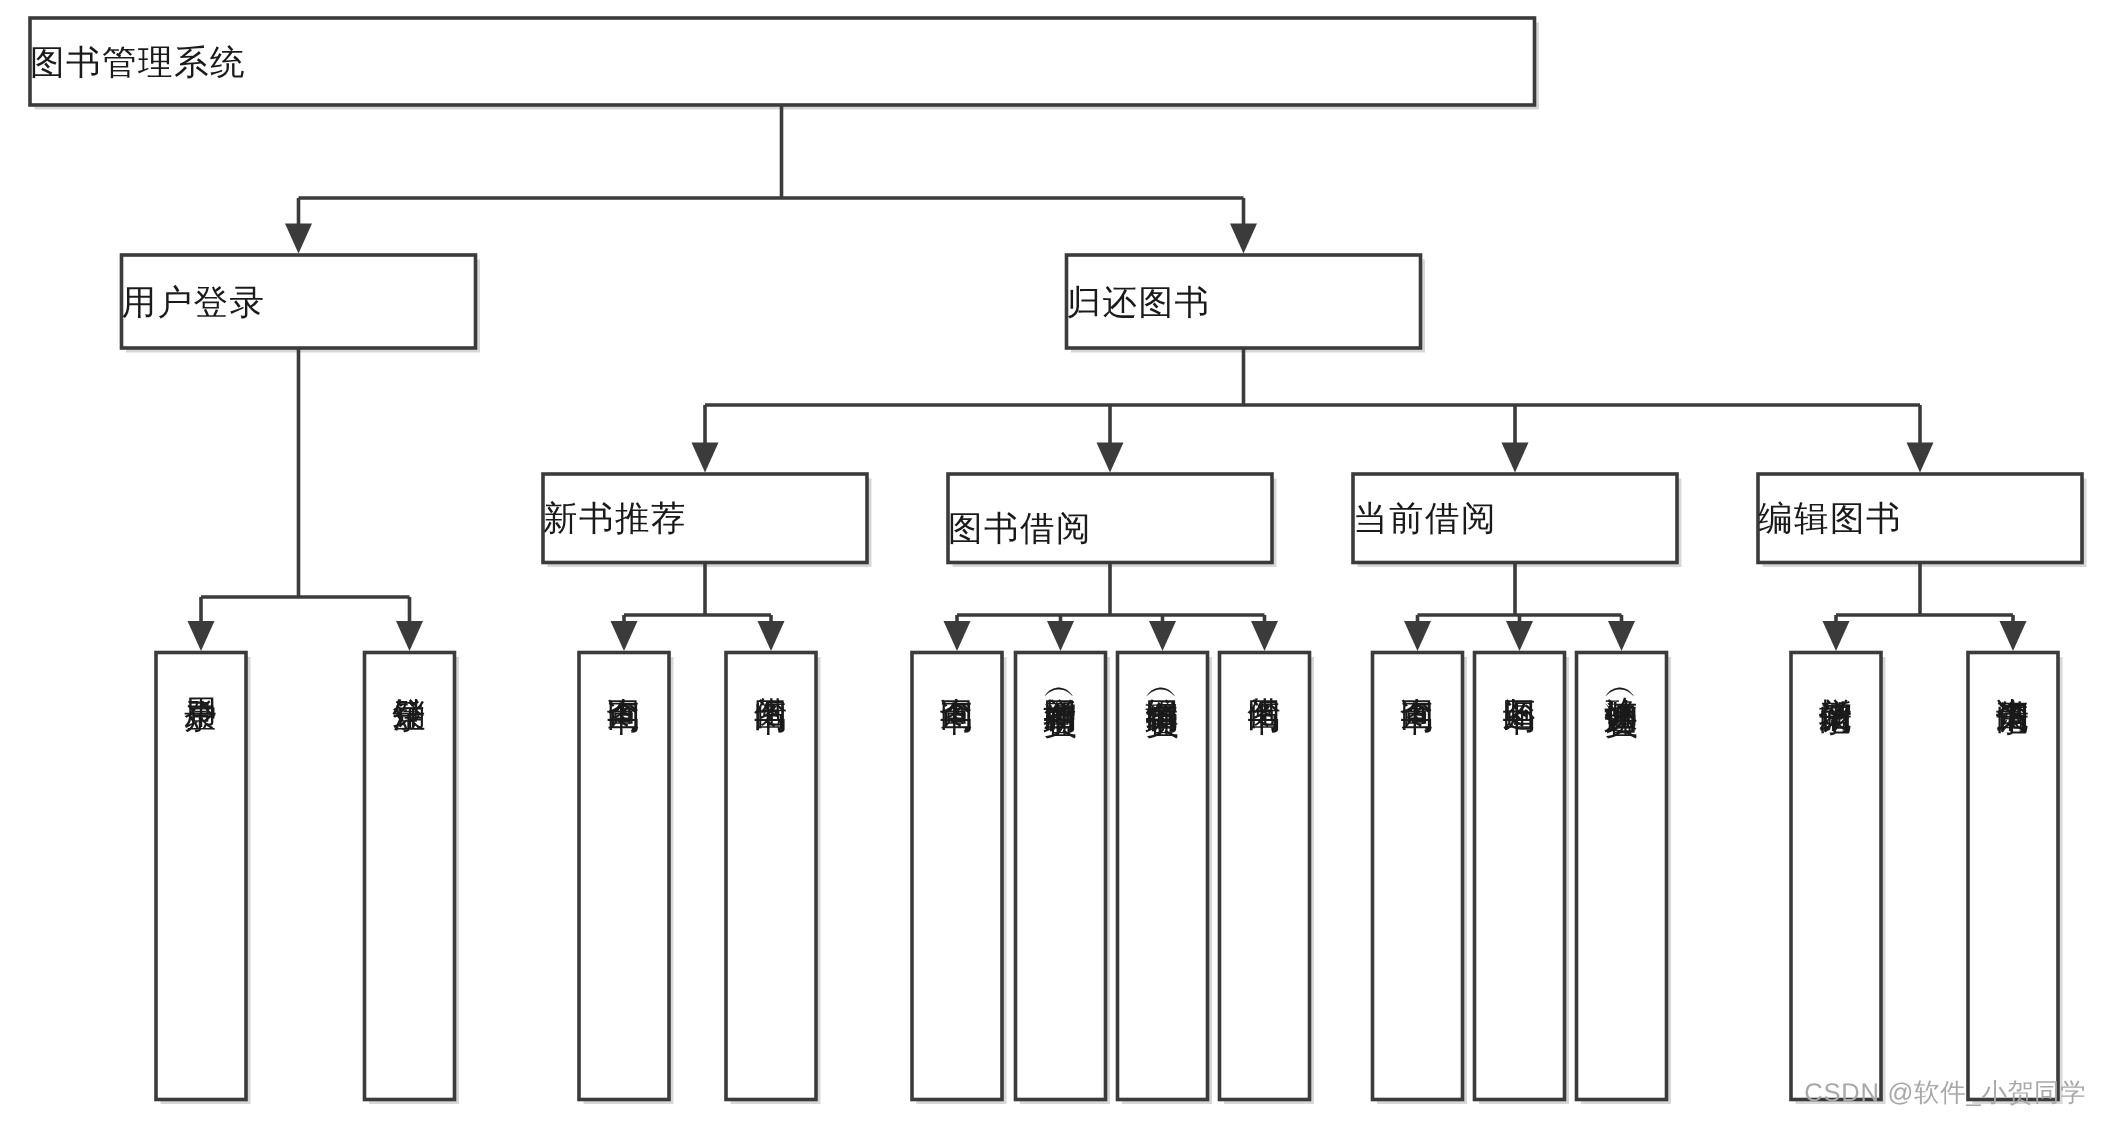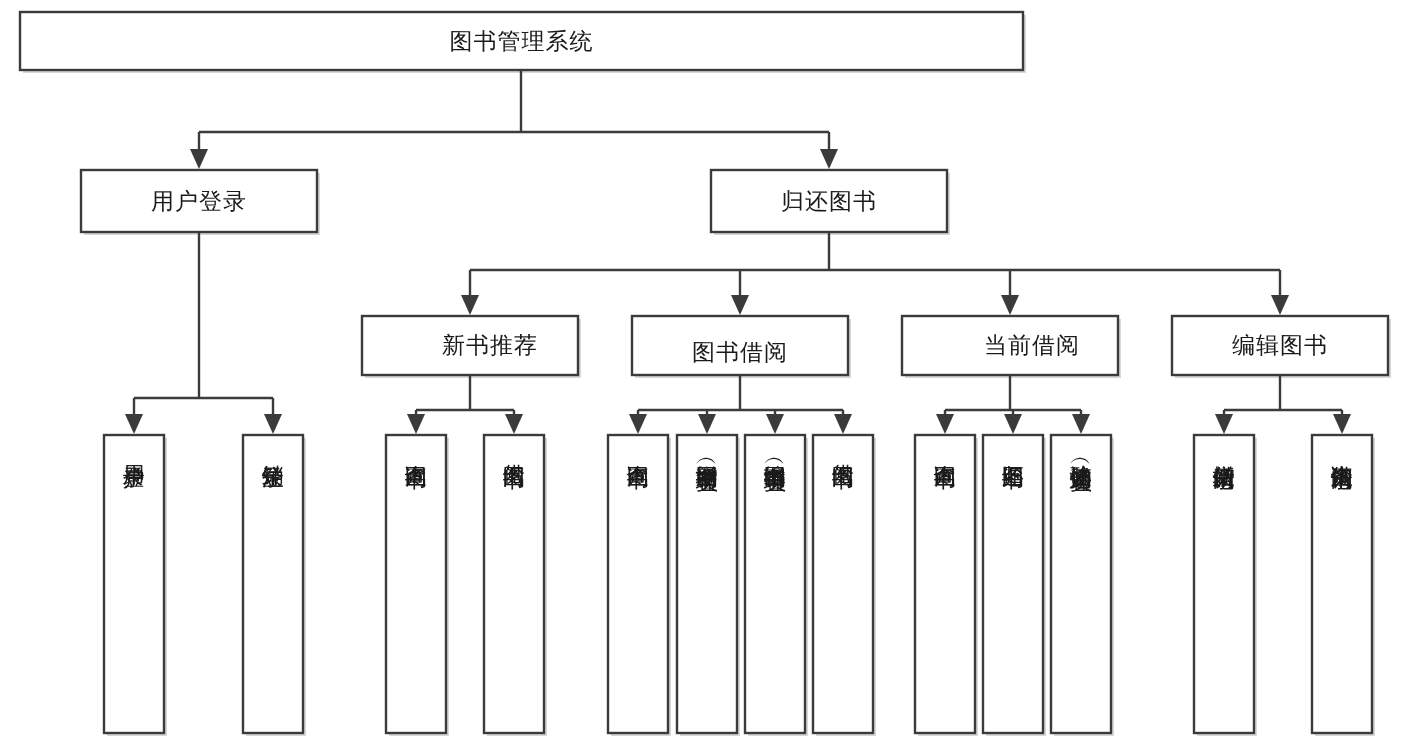--- a/index.html
+++ b/index.html
@@ -61,21 +61,20 @@
     font-size: 22px;
     line-height: 1.06;
     color: #1a1a1a;
     letter-spacing: 1px;
     white-space: nowrap;
   }
   .hlabel-wrap {
     position: absolute;
     display: flex;
     align-items: center;
-    justify-content: center;
     pointer-events: none;
   }
   .hlabel-text {
     font-family: "Liberation Sans", "DejaVu Sans", sans-serif;
     font-size: 23px;
     color: #1a1a1a;
     letter-spacing: 1px;
     white-space: nowrap;
   }
   #watermark {
@@ -252,14 +251,15 @@
         <div class="vlabel-text" style="padding-top: 12px;">确认归还（管理员）</div>
       </div>
       <div class="vlabel-wrap" style="left: 1194px; top: 435px; width: 60px; height: 298px;">
         <div class="vlabel-text" style="padding-top: 12px;">新增借阅记录</div>
       </div>
       <div class="vlabel-wrap" style="left: 1312px; top: 435px; width: 60px; height: 298px;">
         <div class="vlabel-text" style="padding-top: 12px;">查询借阅记录</div>
       </div>
     </div>
 
+  <div id="watermark">CSDN @软件_小贺同学</div>
 
 </div>
 
 </body></html>

